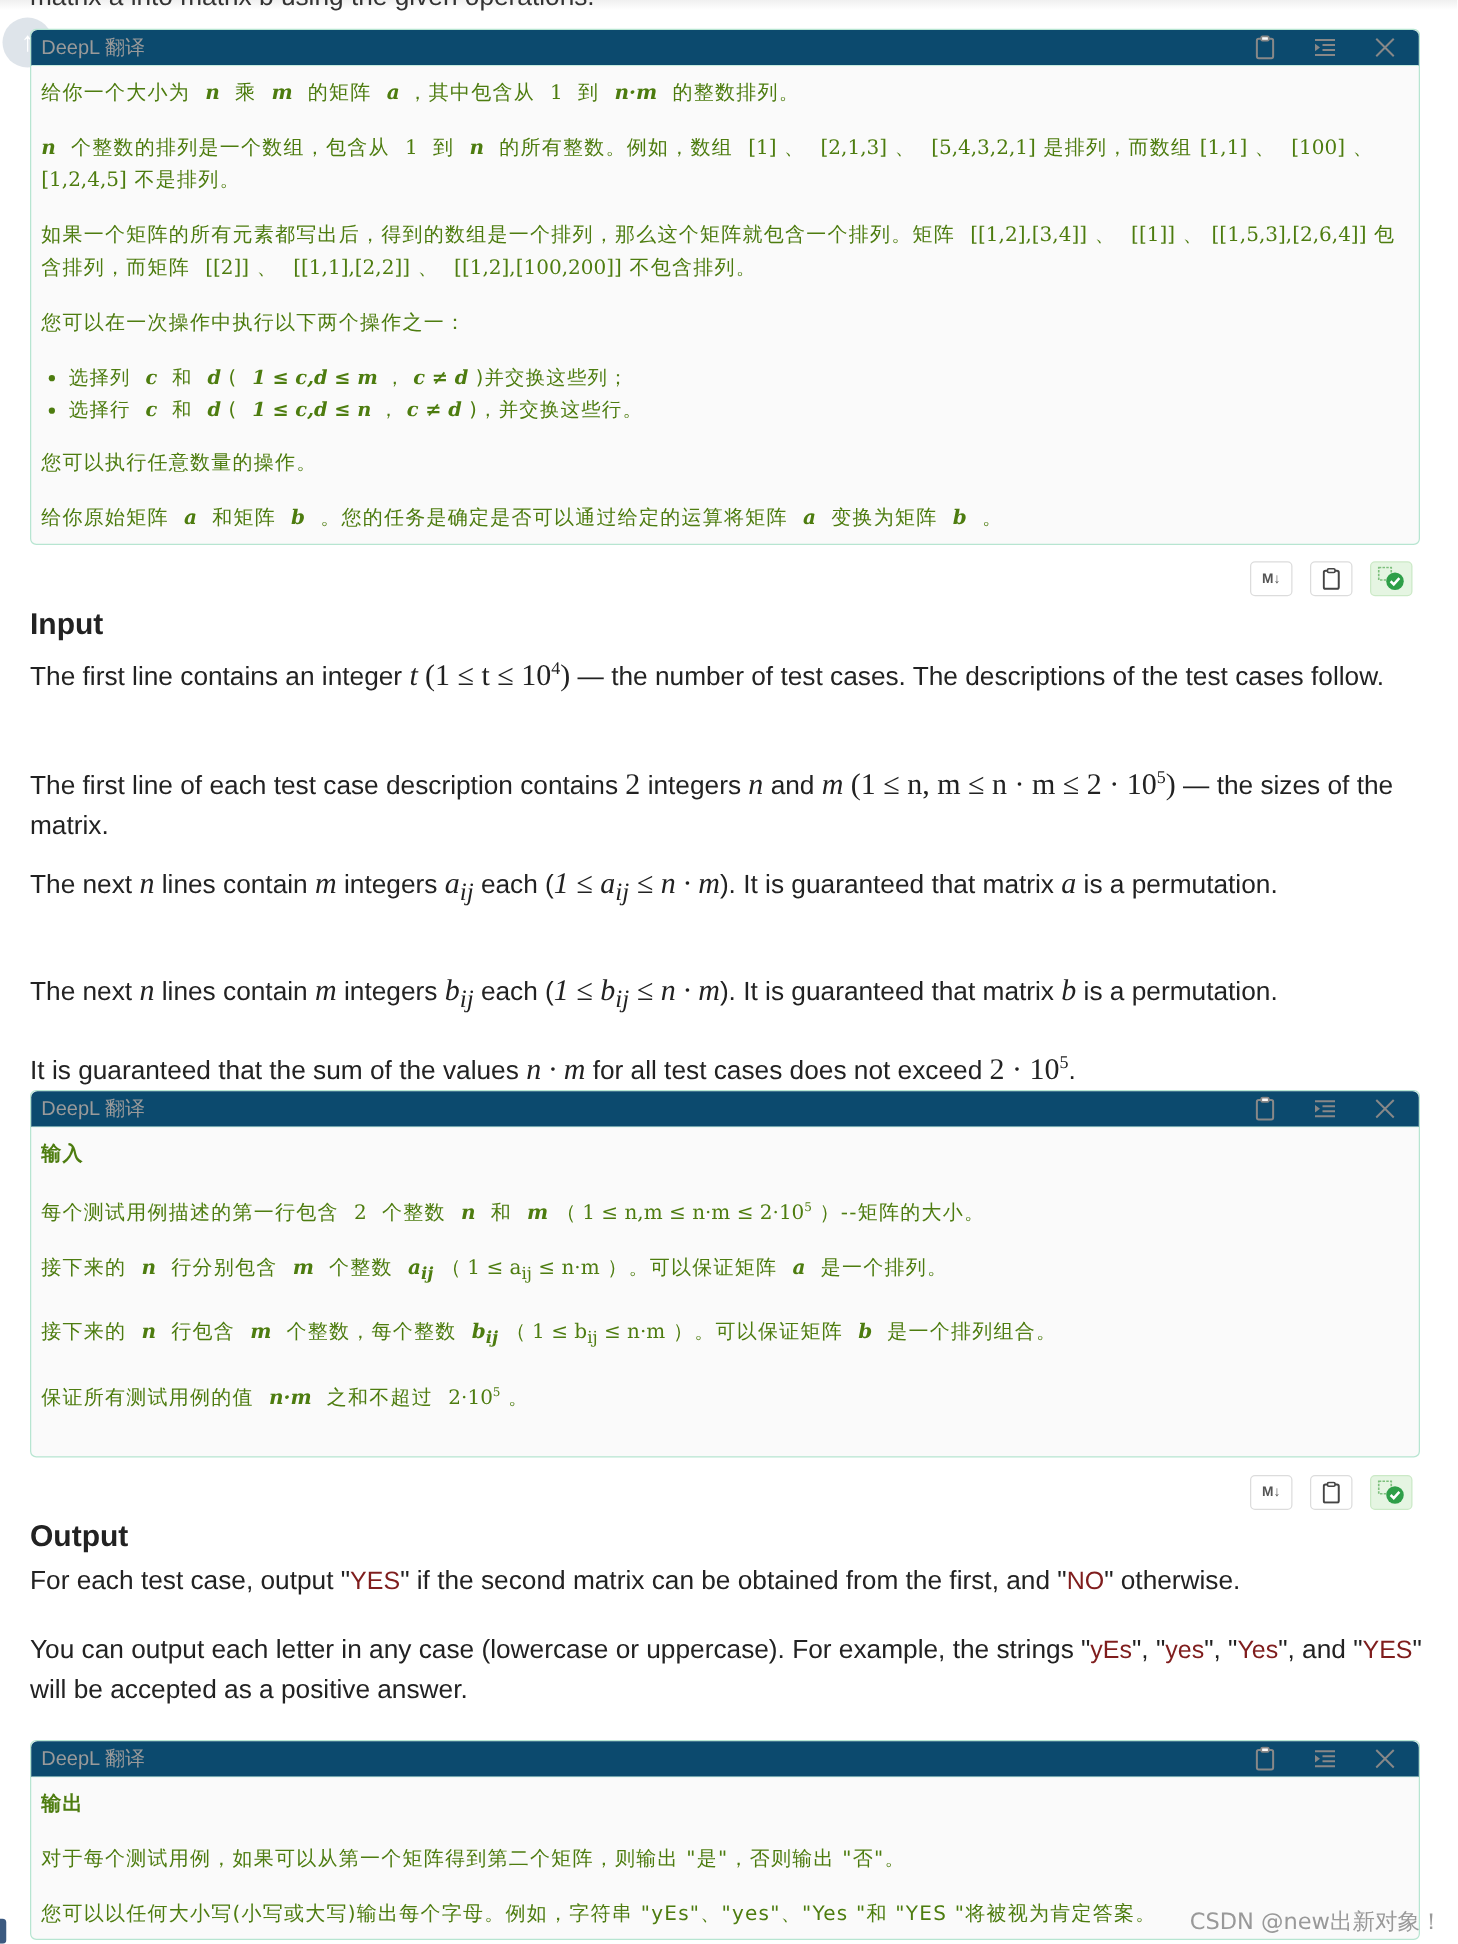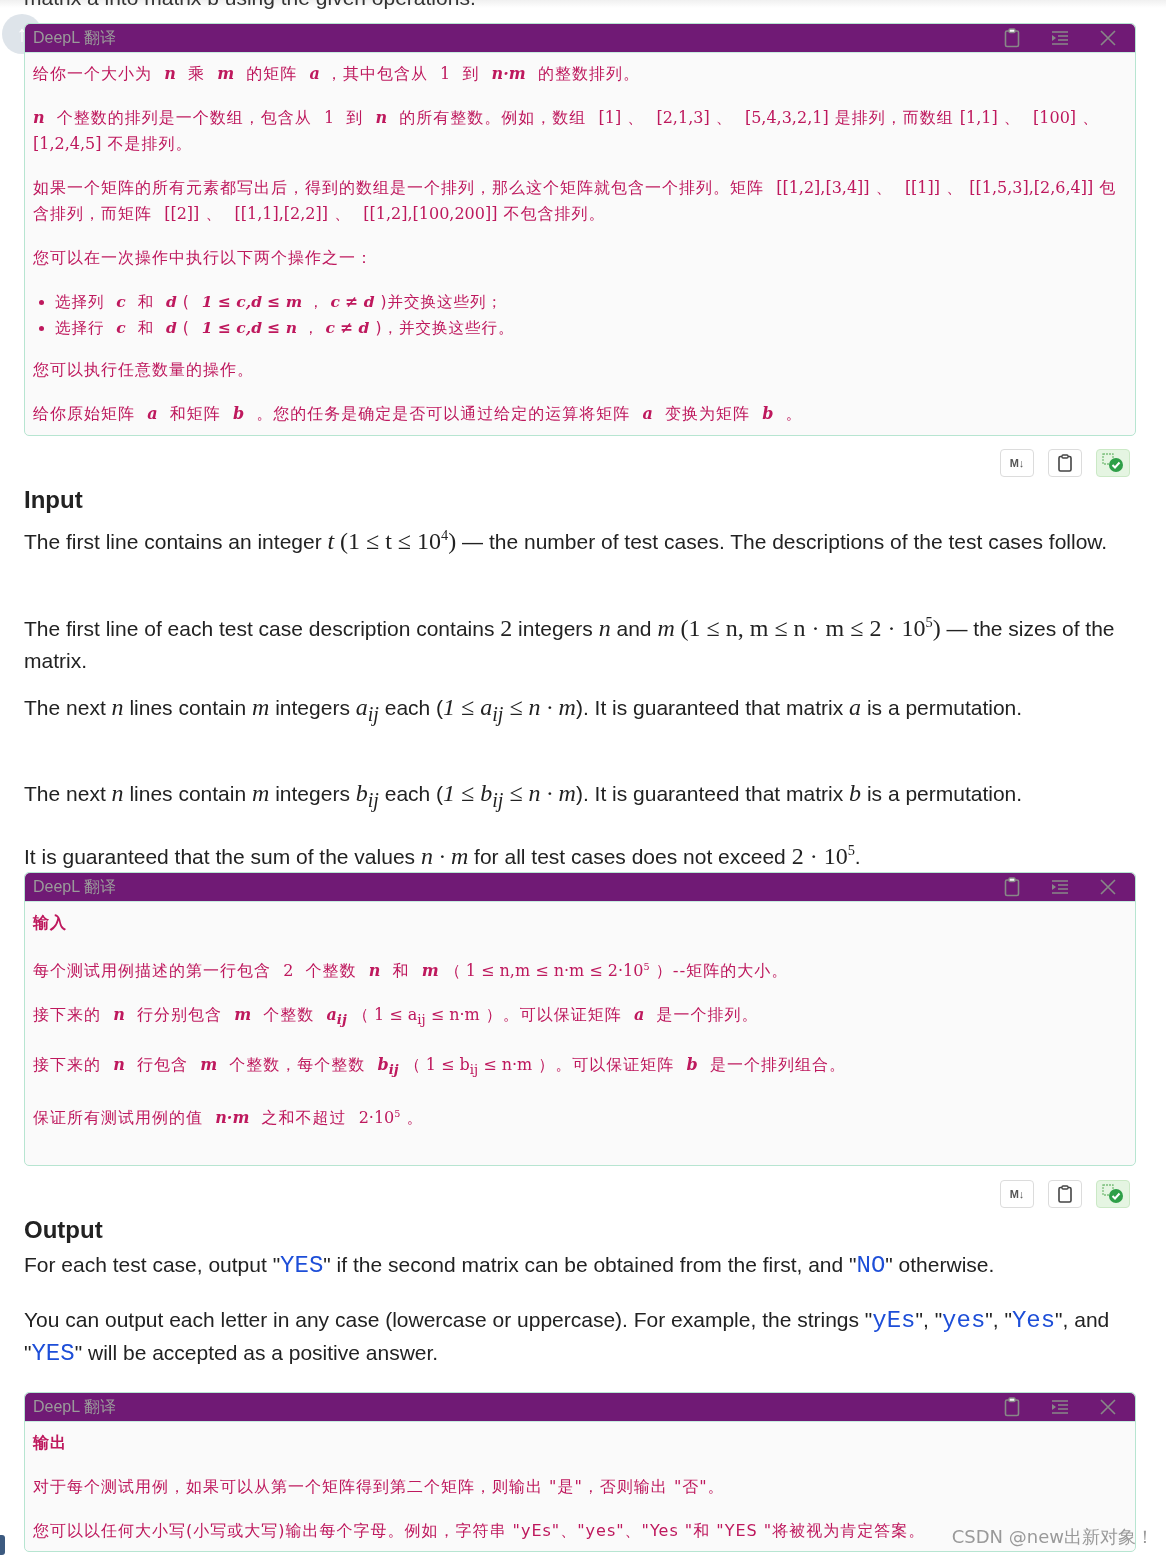--- a/index.html
+++ b/index.html
@@ -22,28 +22,28 @@
     background: rgba(200,210,220,0.6); display: flex; align-items: center; justify-content: center;
     color: #fff; font-size: 22px; font-weight: bold;
   }
   .deepl-box {
     position: absolute; left: 24px; width: 1112px;
     border: 1px solid #b7e5d1; border-radius: 5px; background: #fafafa;
     box-sizing: border-box;
   }
   .deepl-head {
     height: 28px; border-bottom: 1px solid #c7ece0; position: relative;
-    display: flex; align-items: center; padding-left: 8px; background: #701a75;
+    display: flex; align-items: center; padding-left: 8px; background: #0c4a6e;
     border-radius: 5px 5px 0 0;
   }
   .deepl-title { font-size: 16px; color: #9a9a9a; }
   .deepl-icons { position: absolute; right: 14px; top: 2px; display: flex; gap: 22px; }
   .dicon { width: 26px; height: 24px; display: flex; align-items: center; justify-content: center; cursor: pointer; }
   .deepl-body {
-    padding: 8px 8px 6px 8px; color: #be185d; font-size: 16px; letter-spacing: 1px;
+    padding: 8px 8px 6px 8px; color: #4d7c0f; font-size: 16px; letter-spacing: 1px;
     font-family: "DejaVu Sans", sans-serif;
   }
   .deepl-body p { margin: 0 0 18px 0; line-height: 26px; }
   .deepl-body p:last-child { margin-bottom: 4px; }
   .deepl-body .h { font-weight: bold; }
   .deepl-body ul { margin: 0 0 16px 0; padding-left: 22px; }
   .deepl-body li { line-height: 26px; font-size: 15.5px; }
   .m { font-family: "DejaVu Serif", serif; font-style: italic; font-weight: bold; letter-spacing: 0; }
   .mn { font-family: "DejaVu Serif", serif; letter-spacing: 0; }
   .tools {
@@ -53,21 +53,21 @@
     width: 34px; height: 28px; border: 1px solid #dcdcdc; border-radius: 4px; background: #fff;
     display: flex; align-items: center; justify-content: center; font-size: 11px; font-weight: bold; color: #555; box-sizing: border-box;
   }
   .tbtn.ok { background: #e5f5e2; border-color: #cbe9c6; }
   .sec-title { position: absolute; left: 24px; font-size: 24px; font-weight: bold; color: #222; text-align: center; }
   .para {
     position: absolute; left: 24px; width: 1120px; font-size: 21px; line-height: 32px; color: #222;
   }
   .para .mi { font-family: "Liberation Serif", serif; font-style: italic; font-size: 24px; }
   .para .mr { font-family: "Liberation Serif", serif; font-size: 24px; }
-  .para .tt { font-family: Liberation Mono, monospace; font-size: 24px; color: #1d4ed8; }
+  .para .tt { font-family: Liberation Sans, sans-serif; font-size: 20px; color: #7f1d1d; }
   sup { font-size: 60%; }
   .watermark {
     position: absolute; right: 12px; bottom: 6px; font-size: 18px; color: rgba(120,120,120,0.75);
     font-family: "DejaVu Sans", sans-serif;
   }
   .left-edge { position: absolute; left: 0; top: 1535px; width: 5px; height: 20px; background: #3c5a80; border-radius: 0 3px 3px 0; }
 </style>
 </head>
 <body>
 

